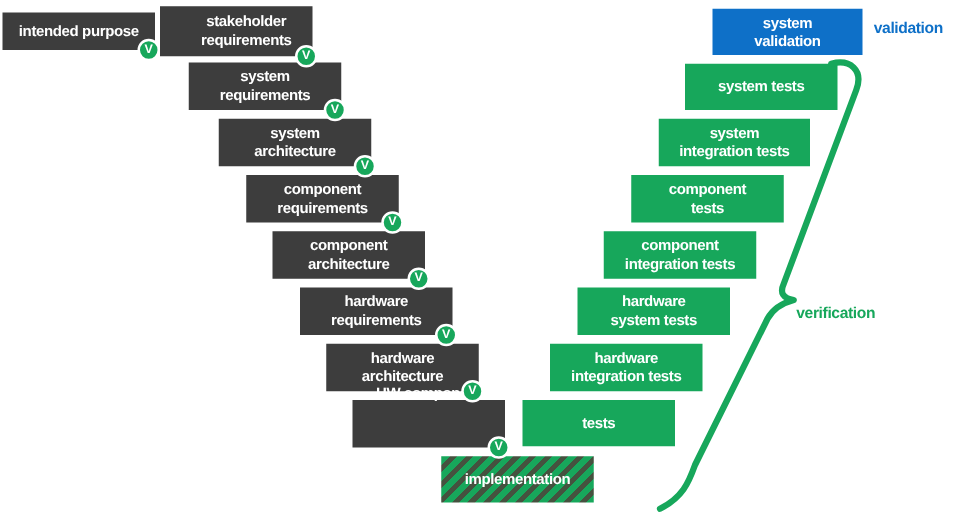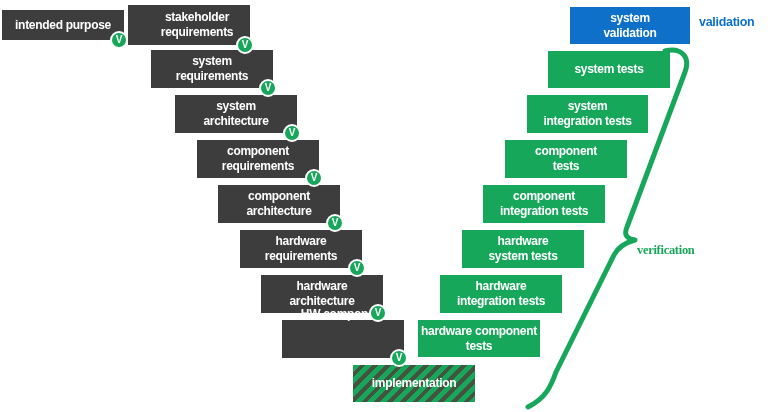--- a/index.html
+++ b/index.html
@@ -23,21 +23,21 @@
   }
   .badge{
     position:absolute;width:18px;height:18px;border-radius:50%;
     background:var(--green,#17a75b);border:2px solid #ffffff;box-sizing:border-box;
     color:#ffffff;font-size:10px;font-weight:bold;line-height:1;
     display:flex;align-items:center;justify-content:center;z-index:4;
   }
   .brace{position:absolute;left:0;top:0;z-index:3;pointer-events:none;}
   .side-label{position:absolute;font-weight:bold;font-size:12.5px;letter-spacing:-0.3px;z-index:6;white-space:nowrap;}
   .side-label.validation{color:var(--blue,#0e70c8);}
-  .side-label.verification{color:var(--green,#17a75b);font-family:Liberation Serif, serif;}
+  .side-label.verification{color:var(--green,#17a75b);}
 </style>
 </head>
 <body>
 
 <div class="canvas">
 
   <div id="boxes-layer">
       <div class="box dark" style="left: 2px; top: 10px; width: 122px; height: 30px;">
         <div>intended purpose</div>
       </div>
@@ -97,21 +97,20 @@
       </div>
       <div class="box green" style="left: 462px; top: 230px; width: 122px; height: 38px;">
         <div>hardware</div>
         <div>system tests</div>
       </div>
       <div class="box green" style="left: 440px; top: 275px; width: 122px; height: 38px;">
         <div>hardware</div>
         <div>integration tests</div>
       </div>
       <div class="box green" style="left: 418px; top: 320px; width: 122px; height: 37px;">
-        <div>hardware component</div>
         <div>tests</div>
       </div>
       <div class="badge" style="left: 110px; top: 31px;">
         <span>V</span>
       </div>
       <div class="badge" style="left: 236px; top: 36px;">
         <span>V</span>
       </div>
       <div class="badge" style="left: 259px; top: 79px;">
         <span>V</span>

